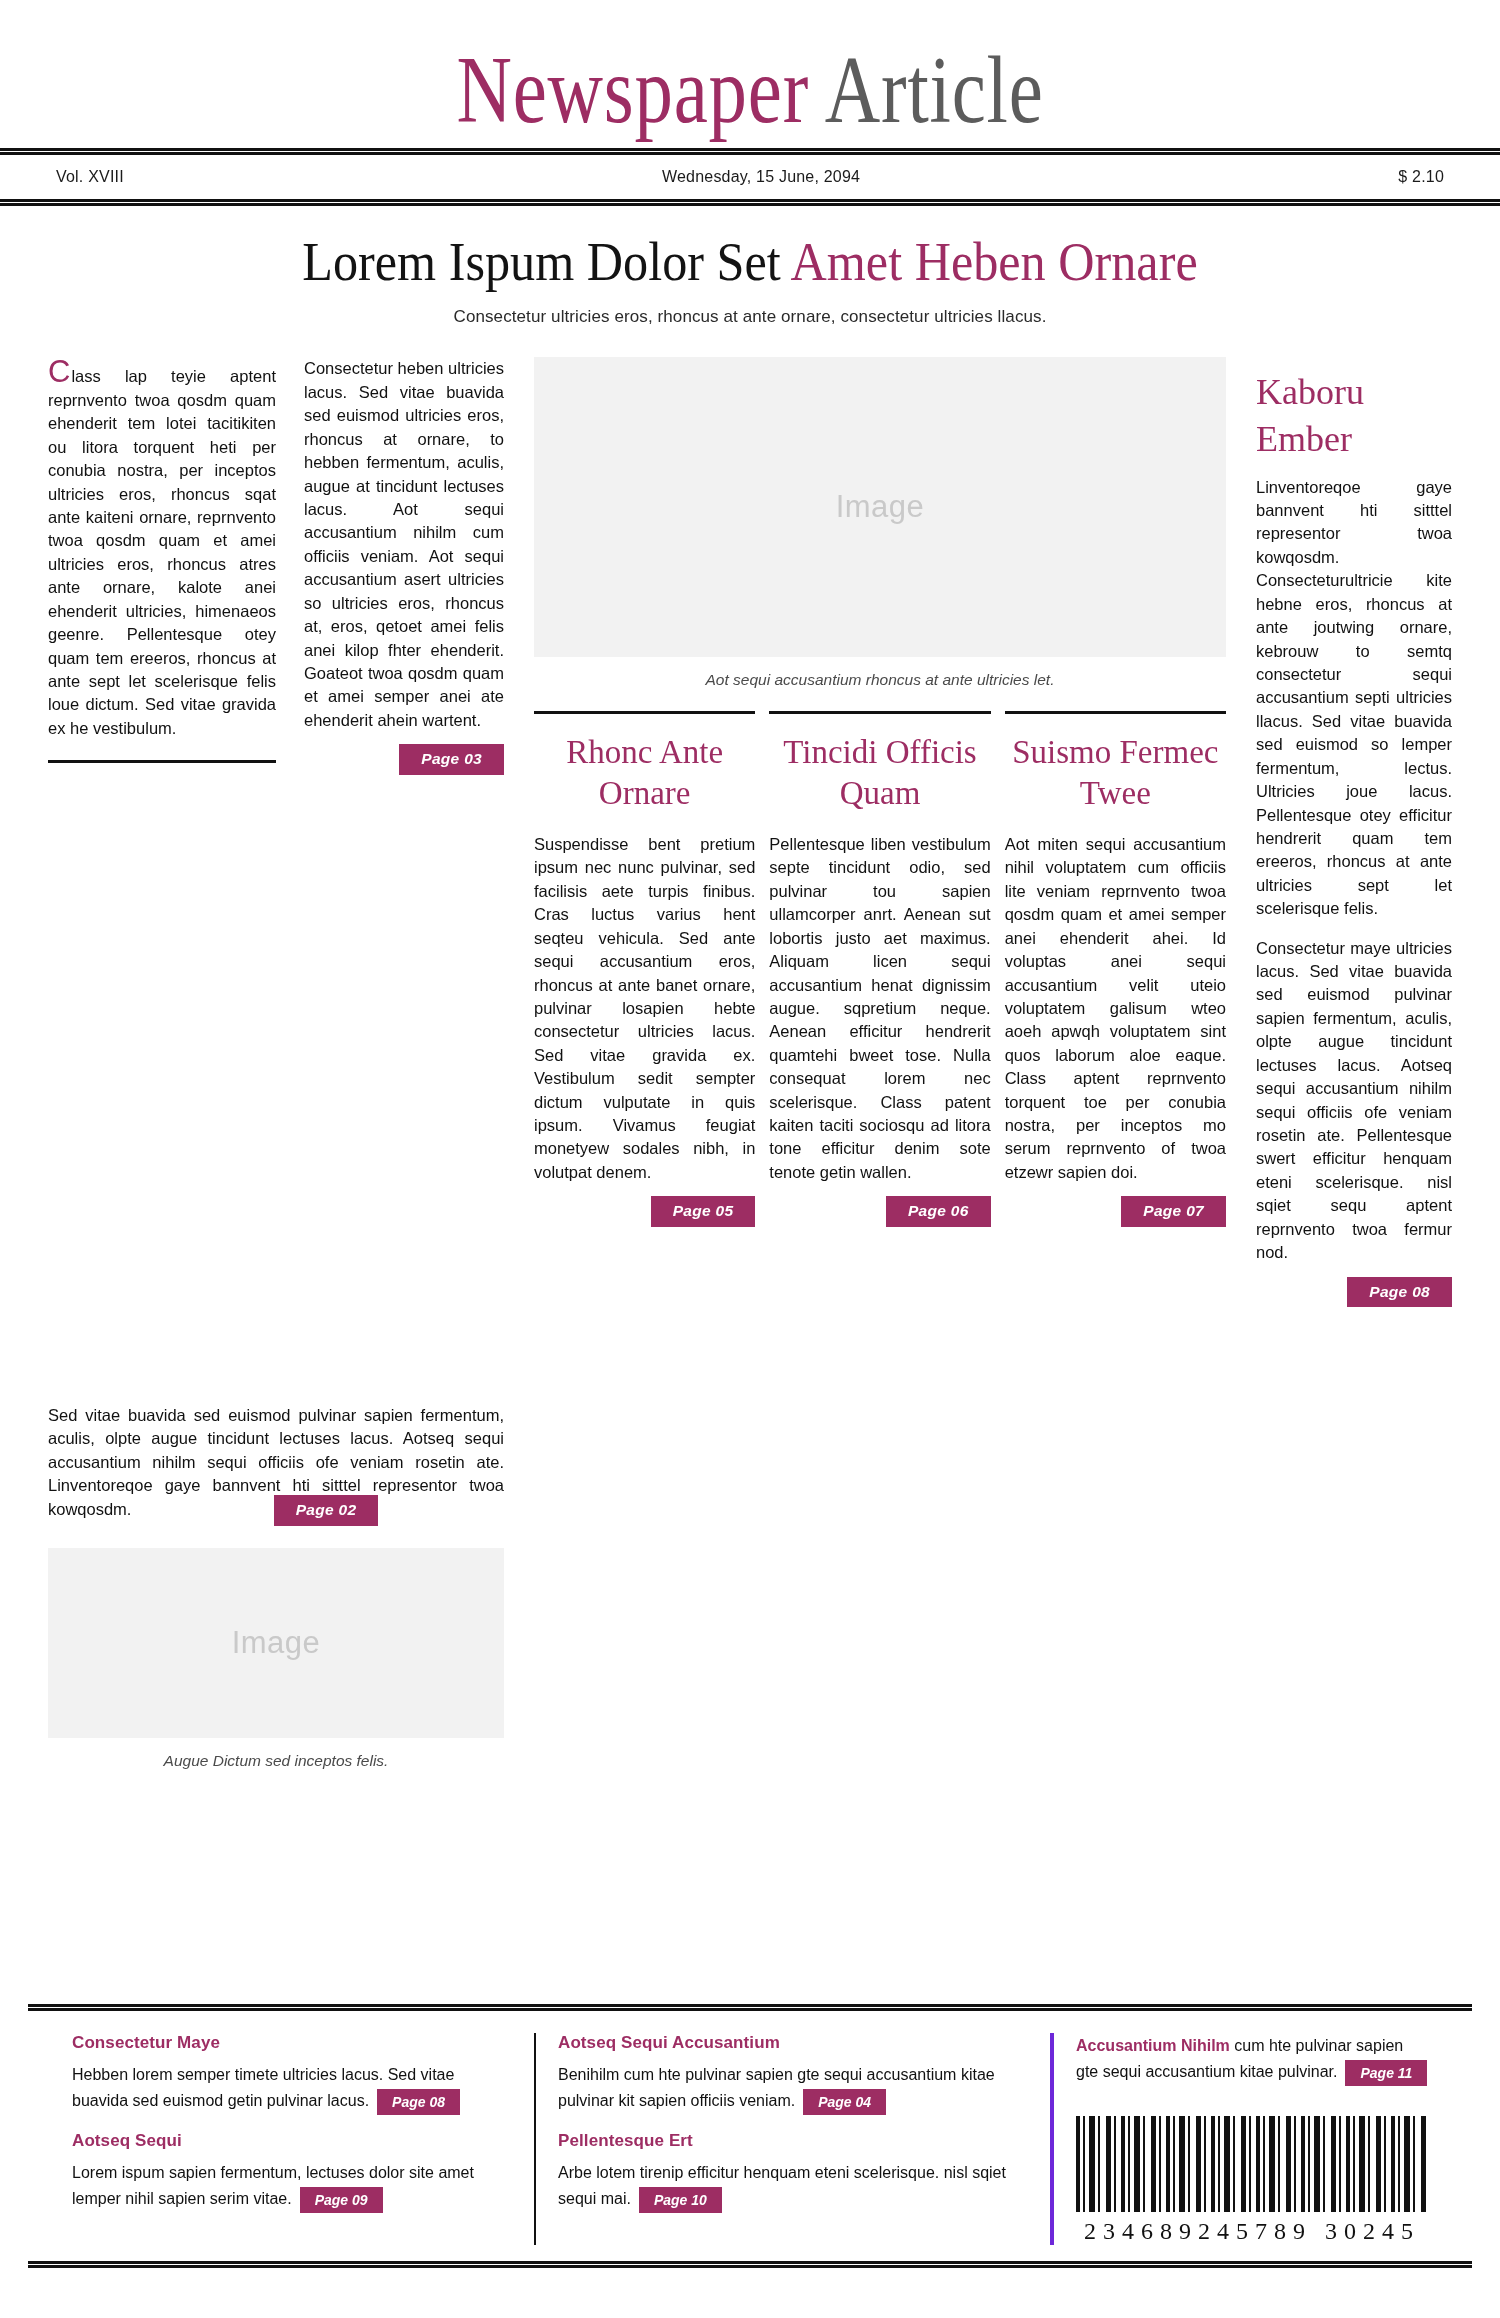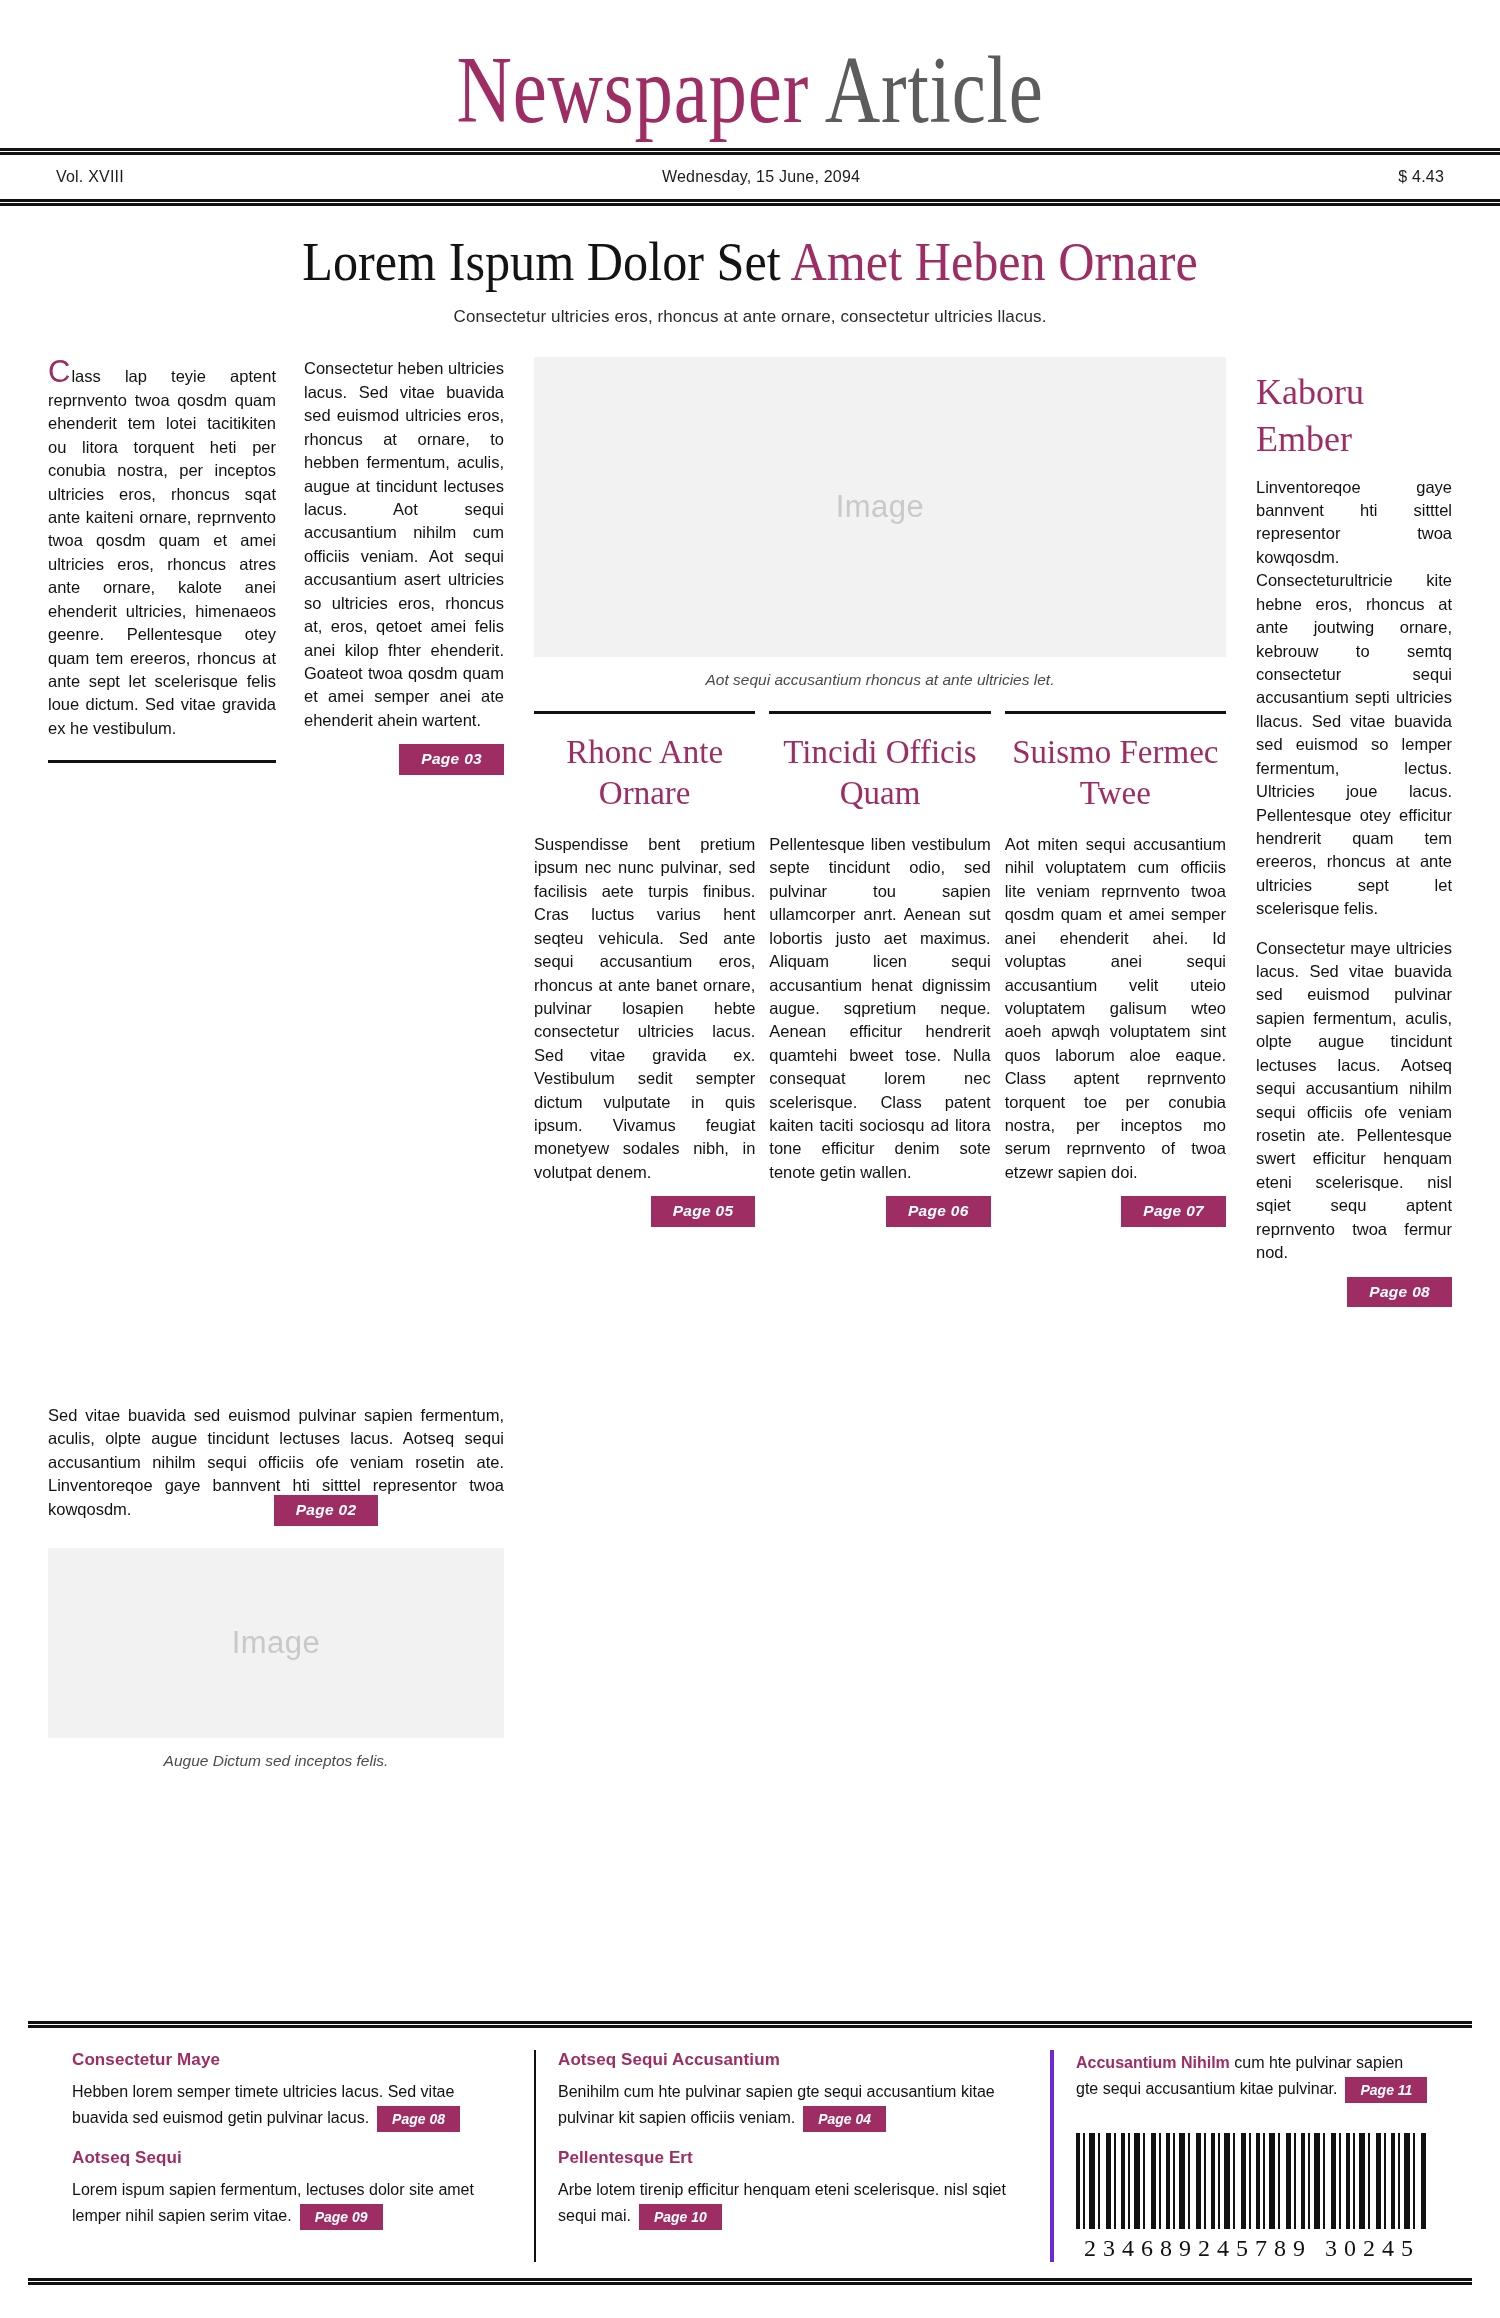--- a/index.html
+++ b/index.html
@@ -185,21 +185,21 @@
   }
   .threeup > div { flex: 1 1 0; min-width: 0; }
   .tu-rule {
     border: 0; height: 3px; background: #111; margin: 0 0 0 0;
   }
 
   
   .footer-wrap {
     position: absolute;
     left: 0; right: 0;
-    bottom: 21px;
+    bottom: 38px;
     padding: 12px 28px;
     box-sizing: border-box;
   }
   .footer-inner {
     display: flex;
     padding: 22px 22px 16px 22px;
     box-sizing: border-box;
   }
   .fcol { padding: 0 22px; }
   .fcol-1 { width: 440px; flex: 0 0 440px; border-right: 2px solid #111; }
@@ -266,21 +266,21 @@
 <div class="page">
 
   <div class="masthead">
     <div class="masthead-title"><span class="mh-a">Newspaper</span><span class="mh-b"> Article</span></div>
   </div>
   <hr class="rule-double">
 
   <div class="datebar">
     <div class="dl">Vol. XVIII</div>
     <div class="dc">Wednesday, 15 June, 2094</div>
-    <div class="dr">$ 4.43</div>
+    <div class="dr">$ 2.10</div>
   </div>
   <hr class="rule-double">
 
   <div class="headline-wrap">
     <div class="headline"><span class="hl-a">Lorem Ispum Dolor Set </span><span class="hl-b">Amet Heben Ornare</span></div>
     <div class="subhead">Consectetur ultricies eros, rhoncus at ante ornare, consectetur ultricies llacus.</div>
   </div>
 
   <div class="main">
 

